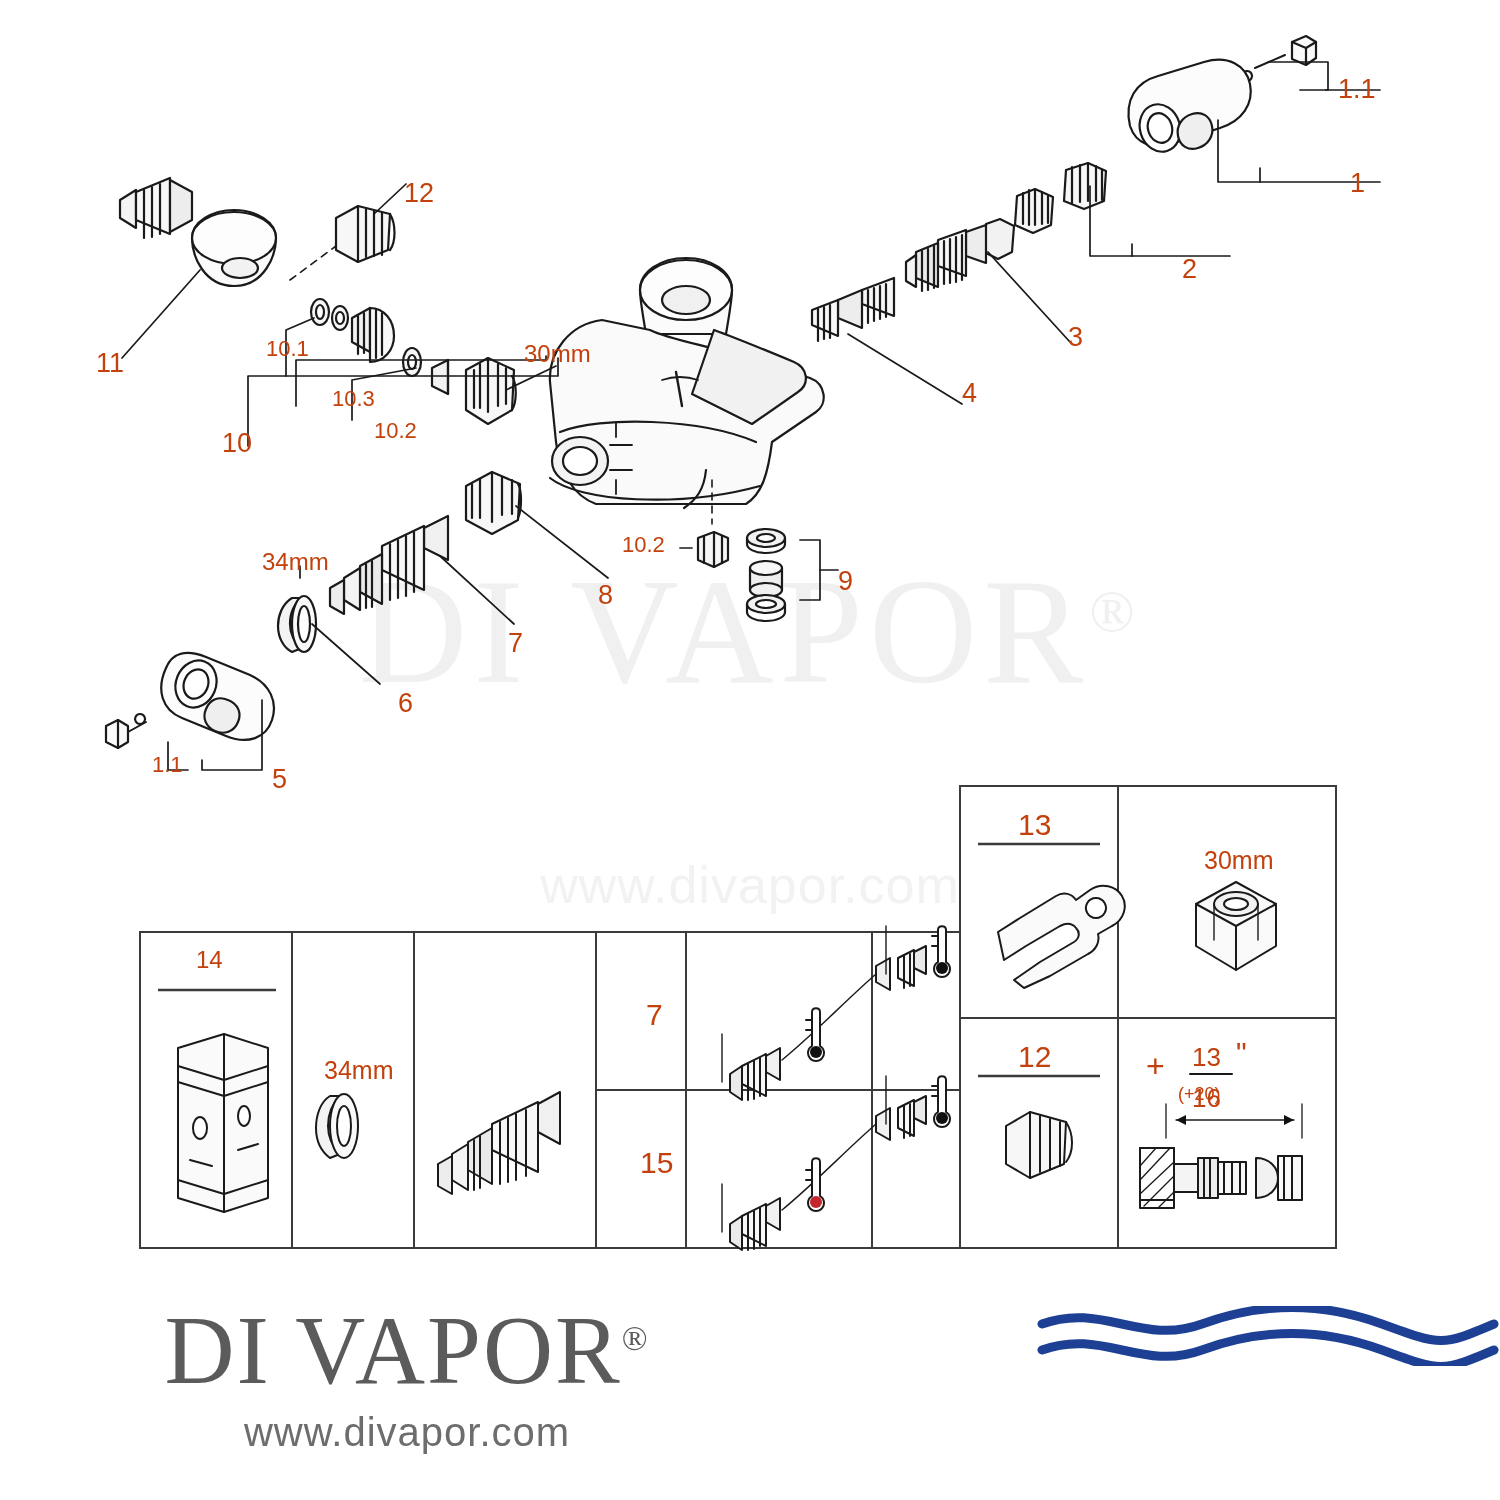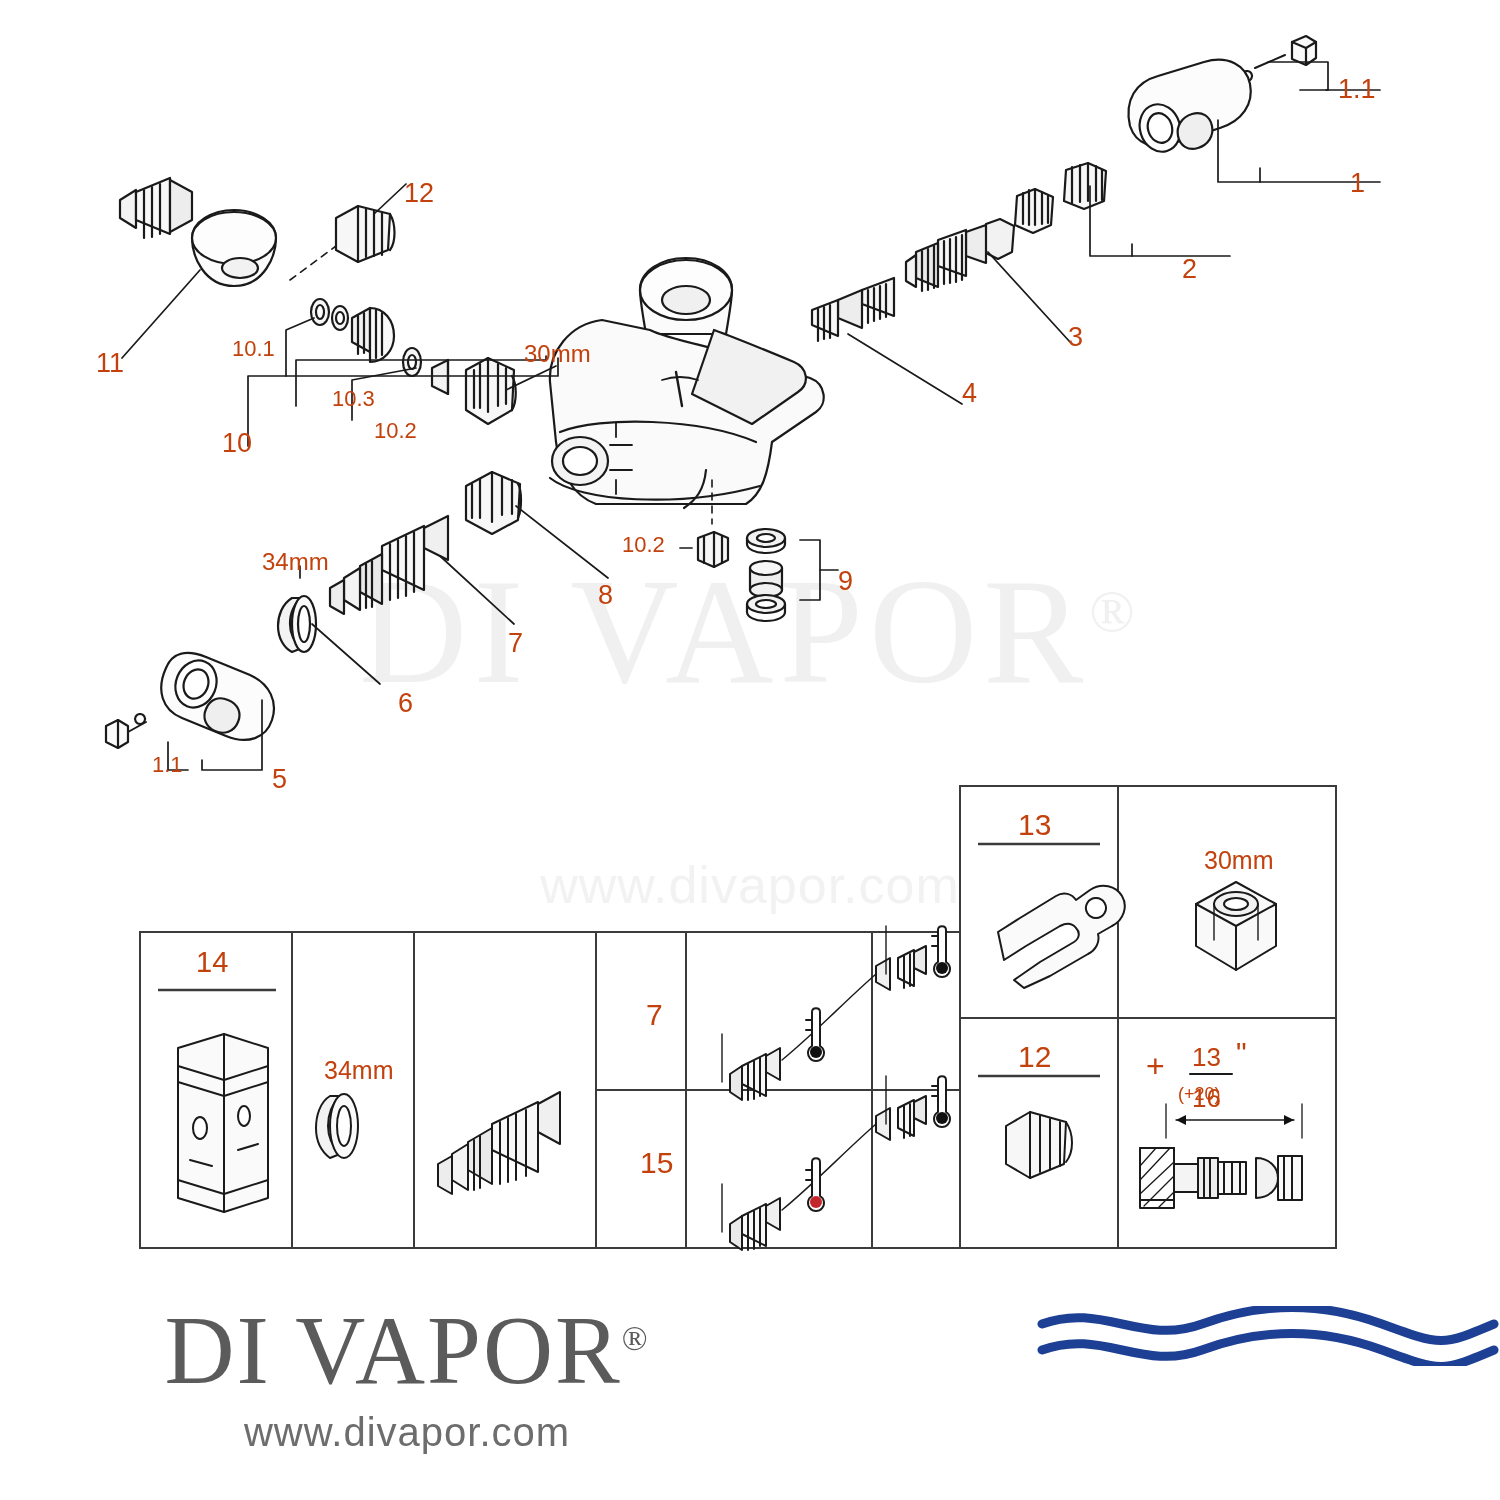--- a/index.html
+++ b/index.html
@@ -339,21 +339,21 @@
   </svg>
 
   <div class="label" style="left:1338px; top:74px;">1.1</div>
   <div class="label" style="left:1350px; top:168px;">1</div>
   <div class="label" style="left:1182px; top:254px;">2</div>
   <div class="label" style="left:1068px; top:322px;">3</div>
   <div class="label" style="left:962px; top:378px;">4</div>
   <div class="label" style="left:404px; top:178px;">12</div>
   <div class="label" style="left:96px; top:348px;">11</div>
   <div class="label" style="left:222px; top:428px;">10</div>
-  <div class="label small" style="left:232px; top:336px;">10.1</div>
+  <div class="label small" style="left:266px; top:336px;">10.1</div>
   <div class="label small" style="left:332px; top:386px;text-align:center;">10.3</div>
   <div class="label small" style="left:374px; top:418px;">10.2</div>
   <div class="label mm" style="left:524px; top:340px;">30mm</div>
   <div class="label" style="left:598px; top:580px;">8</div>
   <div class="label" style="left:508px; top:628px;">7</div>
   <div class="label" style="left:398px; top:688px;">6</div>
   <div class="label mm" style="left:262px; top:548px;">34mm</div>
   <div class="label" style="left:272px; top:764px;">5</div>
   <div class="label small" style="left:152px; top:752px;">1.1</div>
   <div class="label small" style="left:622px; top:532px;">10.2</div>
@@ -488,21 +488,21 @@
         <path d="M1166 1104 l0 34 M1302 1104 l0 34" stroke-width="1.3"></path>
         <path d="M1176 1120 l118 0" stroke-width="1.3"></path>
         <path d="M1176 1120 l10 -5 0 10 z" fill="#111" stroke="none"></path>
         <path d="M1294 1120 l-10 -5 0 10 z" fill="#111" stroke="none"></path>
       </g>
 
       <line x1="1190" y1="1074" x2="1232" y2="1074" stroke-width="2"></line>
     </g>
   </svg>
 
-  <div class="label" style="left:196px; top:946px; font-size:29px;">14</div>
+  <div class="label" style="left:196px; top:946px; font-size:24px;">14</div>
   <div class="label" style="left:324px; top:1056px; font-size:25px;">34mm</div>
   <div class="label" style="left:646px; top:998px; font-size:30px;">7</div>
   <div class="label" style="left:640px; top:1146px; font-size:30px;">15</div>
   <div class="label" style="left:1018px; top:808px; font-size:30px;">13</div>
   <div class="label" style="left:1204px; top:846px; font-size:25px;">30mm</div>
   <div class="label" style="left:1018px; top:1040px; font-size:30px;">12</div>
 
   <div class="label" style="left:1146px; top:1048px; font-size:32px;">+</div>
   <div class="label" style="left:1192px; top:1042px; font-size:26px;">13</div>
   <div class="label" style="left:1192px; top:1076px; font-size:26px;margin-top:7px;">16</div>

